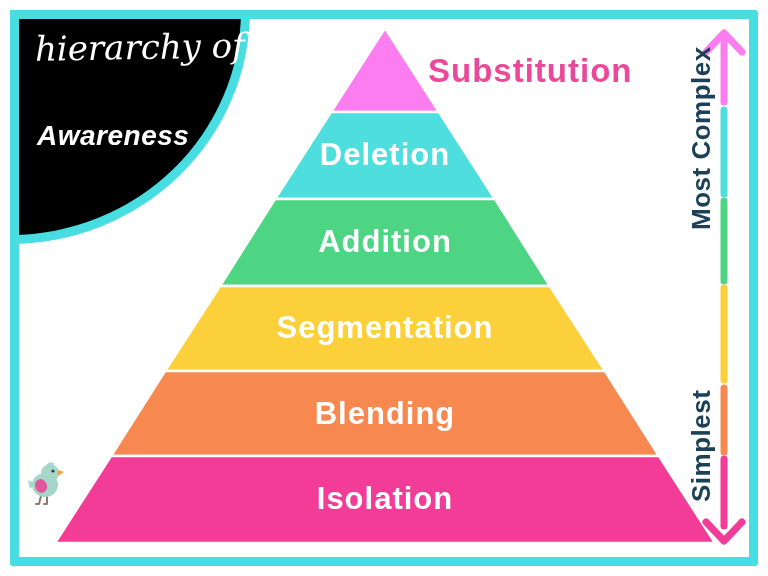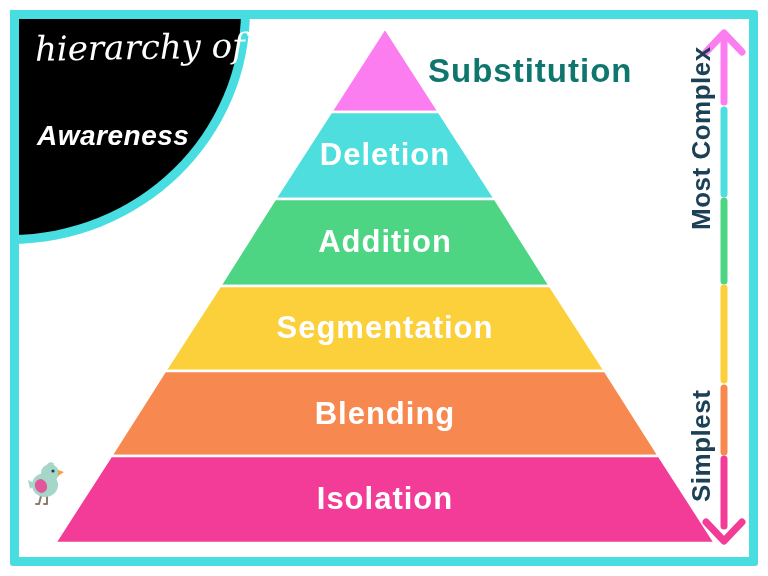--- a/index.html
+++ b/index.html
@@ -141,21 +141,21 @@
       <line x1="724" y1="459" x2="724" y2="526" stroke="#F23C97"></line>
       <path d="M706 522 L724 541 L742 522" stroke="#F23C97"></path>
     </g>
   </svg>
 
   <div id="title-card" style="background: #000000;">
     <div id="title-script" style="color: rgb(255, 255, 255);">hierarchy of</div>
     <div id="title-bold-2" class="title-bold-line" style="color: rgb(255, 255, 255);">Awareness</div>
   </div>
 
-  <div id="label-substitution" style="color: #0f766e;">Substitution</div>
+  <div id="label-substitution" style="color: #ec4899;">Substitution</div>
   <div id="label-deletion" class="level-label" style="color: rgb(255, 255, 255);">Deletion</div>
   <div id="label-addition" class="level-label" style="color: rgb(255, 255, 255);">Addition</div>
   <div id="label-segmentation" class="level-label" style="color: rgb(255, 255, 255);">Segmentation</div>
   <div id="label-blending" class="level-label" style="color: rgb(255, 255, 255);">Blending</div>
   <div id="label-isolation" class="level-label" style="color: rgb(255, 255, 255);">Isolation</div>
 
   <div id="most-complex-label" class="v-label" style="color: rgb(28, 65, 87);">Most Complex</div>
   <div id="simplest-label" class="v-label" style="color: rgb(28, 65, 87);">Simplest</div>
 
   <div id="logo">

